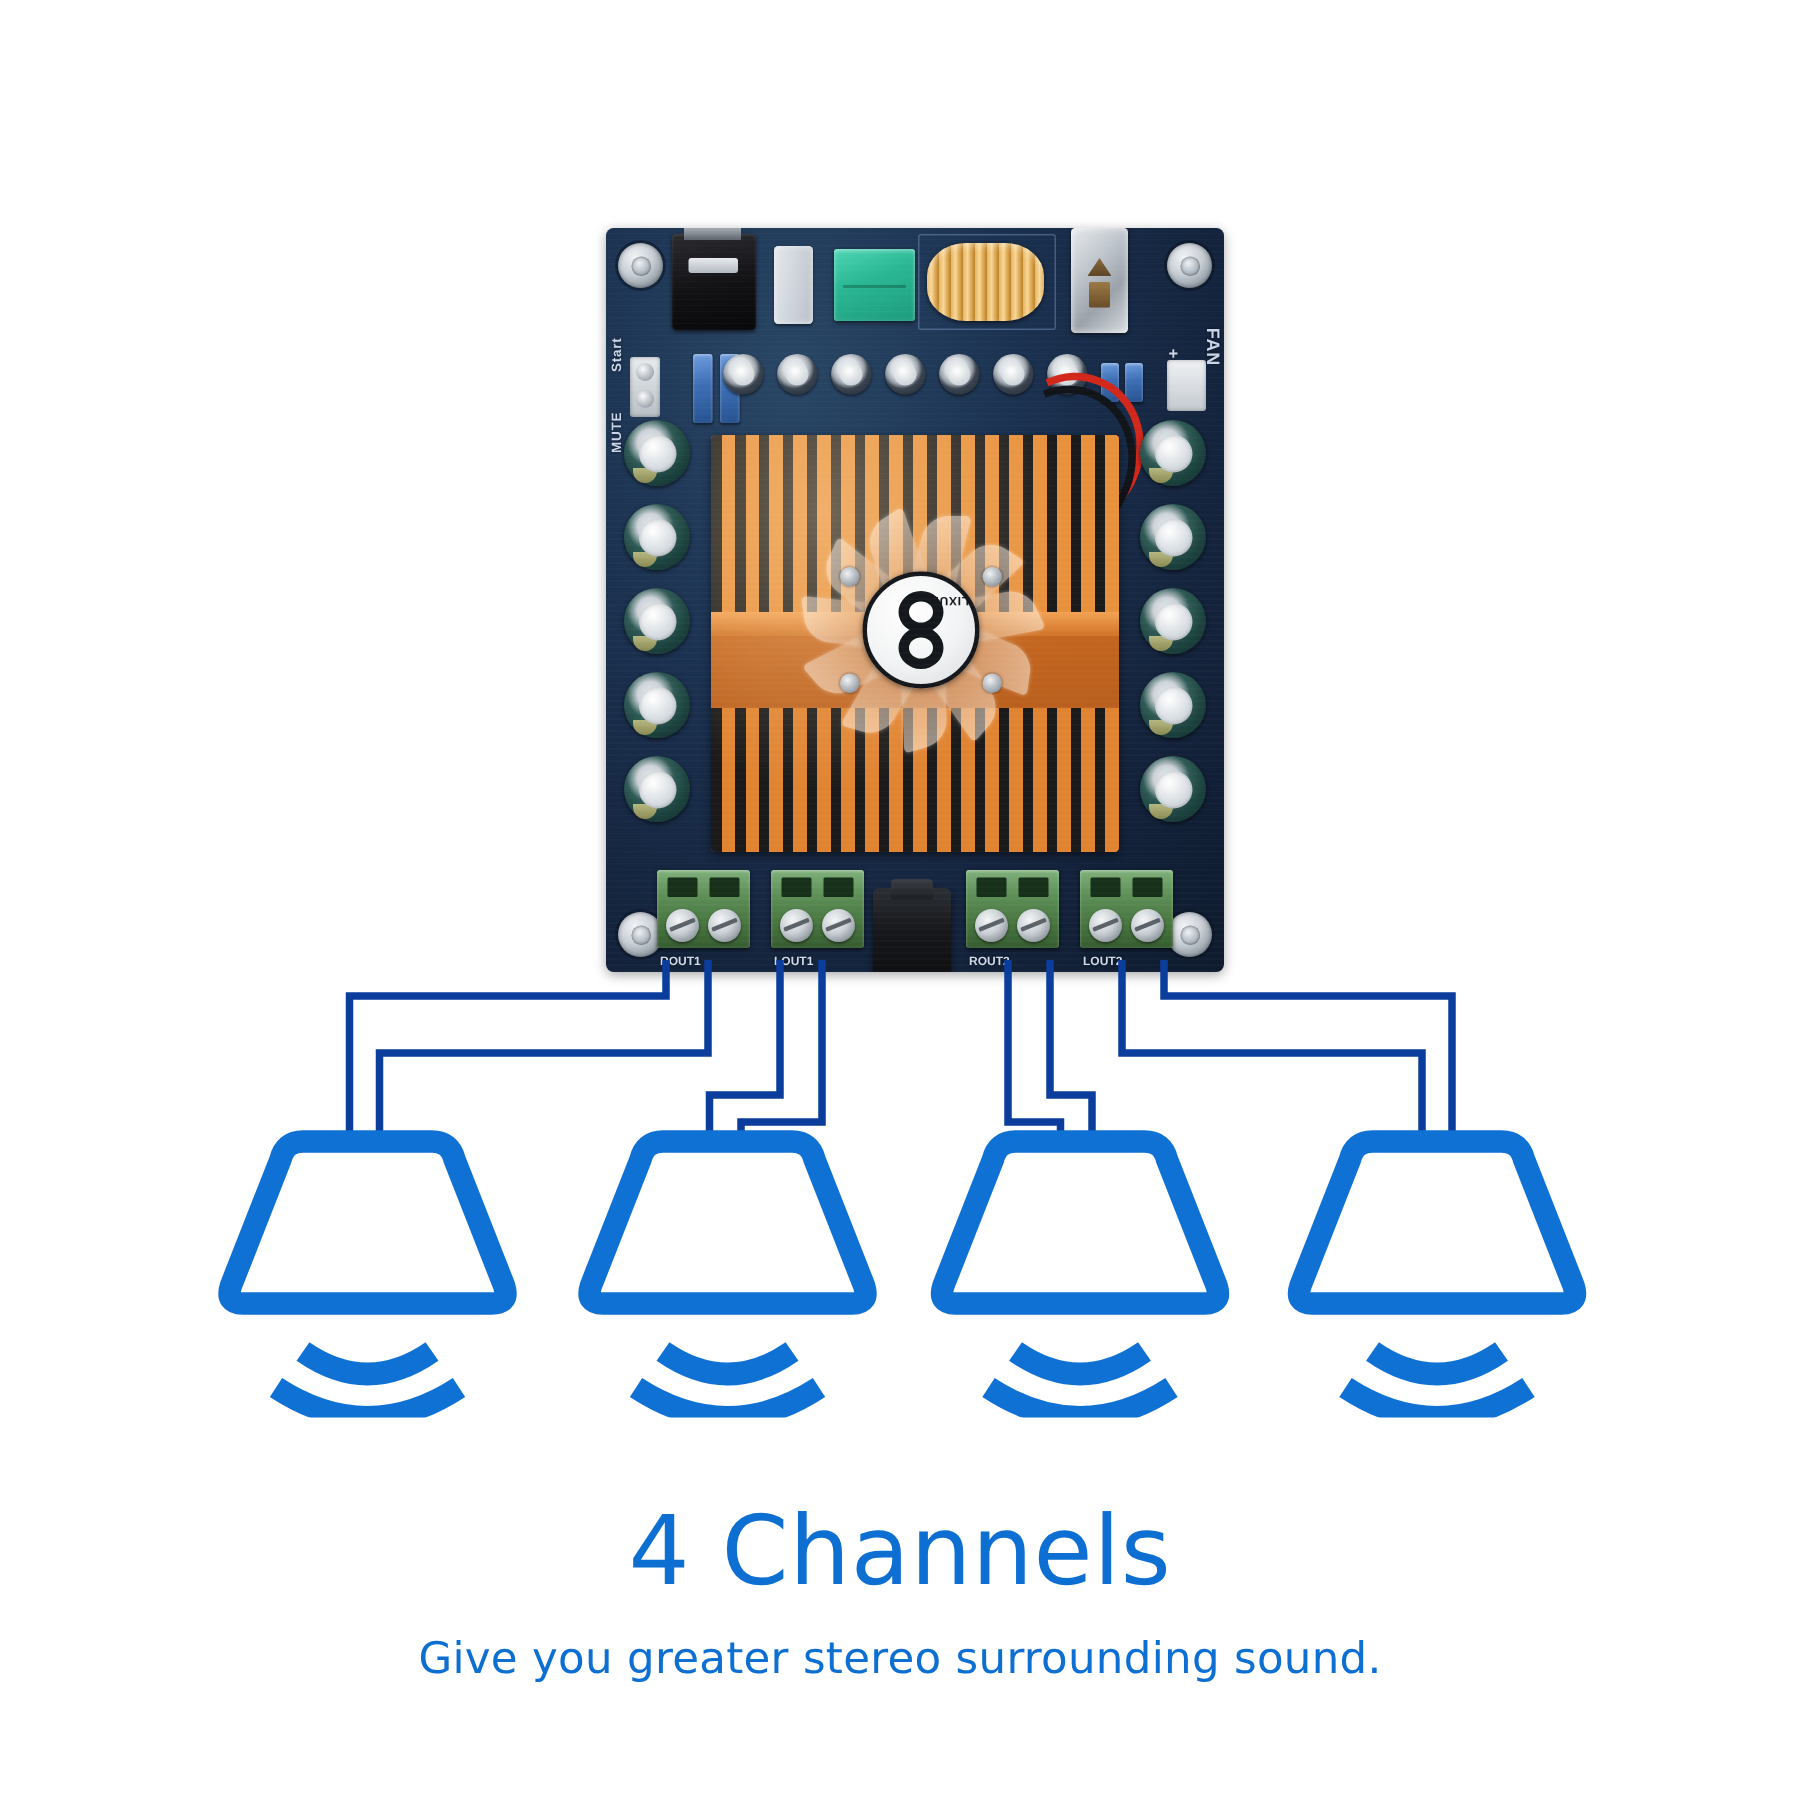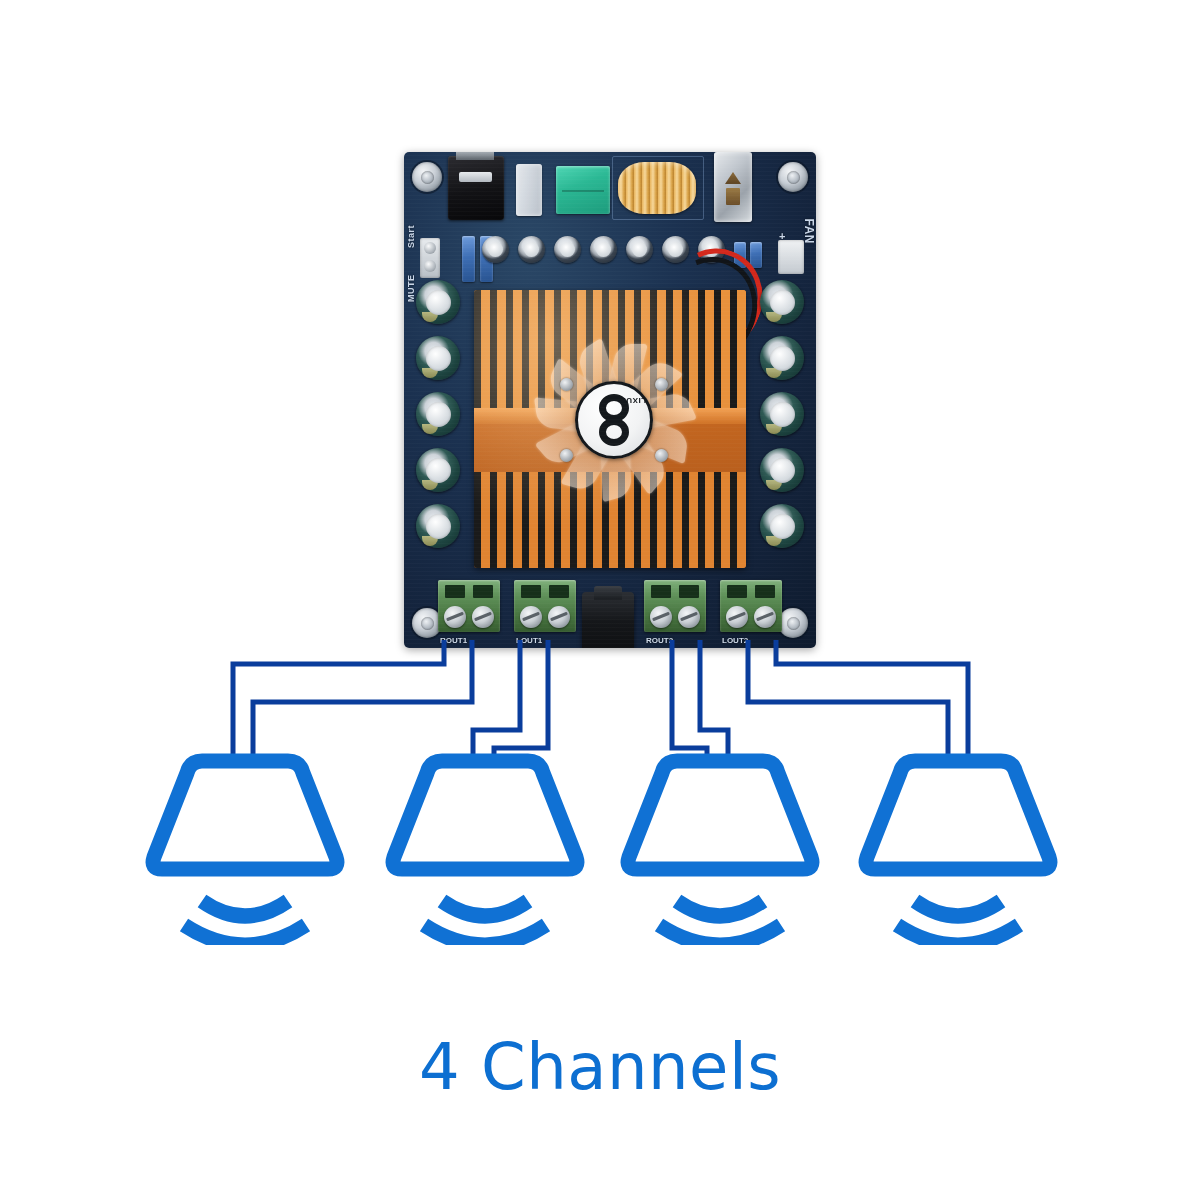--- a/index.html
+++ b/index.html
@@ -426,21 +426,20 @@
     width: 1200px;
     text-align: center;
   }
   .headline {
     font-size: 64px;
     font-weight: 400;
     color: #0d6fd1;
     letter-spacing: 0.5px;
     line-height: 1.1;
     font-family: "DejaVu Sans", sans-serif;
-    margin-top: 32px;
   }
   .subline {
     margin-top: 18px;
     font-size: 29px;
     font-weight: 400;
     color: #0d6fd1;
     letter-spacing: 0.2px;
     font-family: "DejaVu Sans", sans-serif;
   }
 </style>
@@ -641,15 +640,16 @@
       <svg viewBox="0 0 210 210" width="210" height="210">
         <path d="M 62 26 L 148 26 Q 160 26 163 38 L 196 122 Q 200 134 188 134 L 22 134 Q 10 134 14 122 L 47 38 Q 50 26 62 26 Z" fill="none" stroke="#1071d4" stroke-width="15" stroke-linejoin="round"></path>
         <path d="M 62 166 Q 105 196 148 166" fill="none" stroke="#1071d4" stroke-width="15" stroke-linecap="butt"></path>
         <path d="M 44 190 Q 105 230 166 190" fill="none" stroke="#1071d4" stroke-width="15" stroke-linecap="butt"></path>
       </svg>
     </div>
   </div>
 
   <div class="caption">
     <div class="headline">4 Channels</div>
+    <div class="subline">Give you greater stereo surrounding sound.</div>
   </div>
 
 </div>
 
 </body></html>

